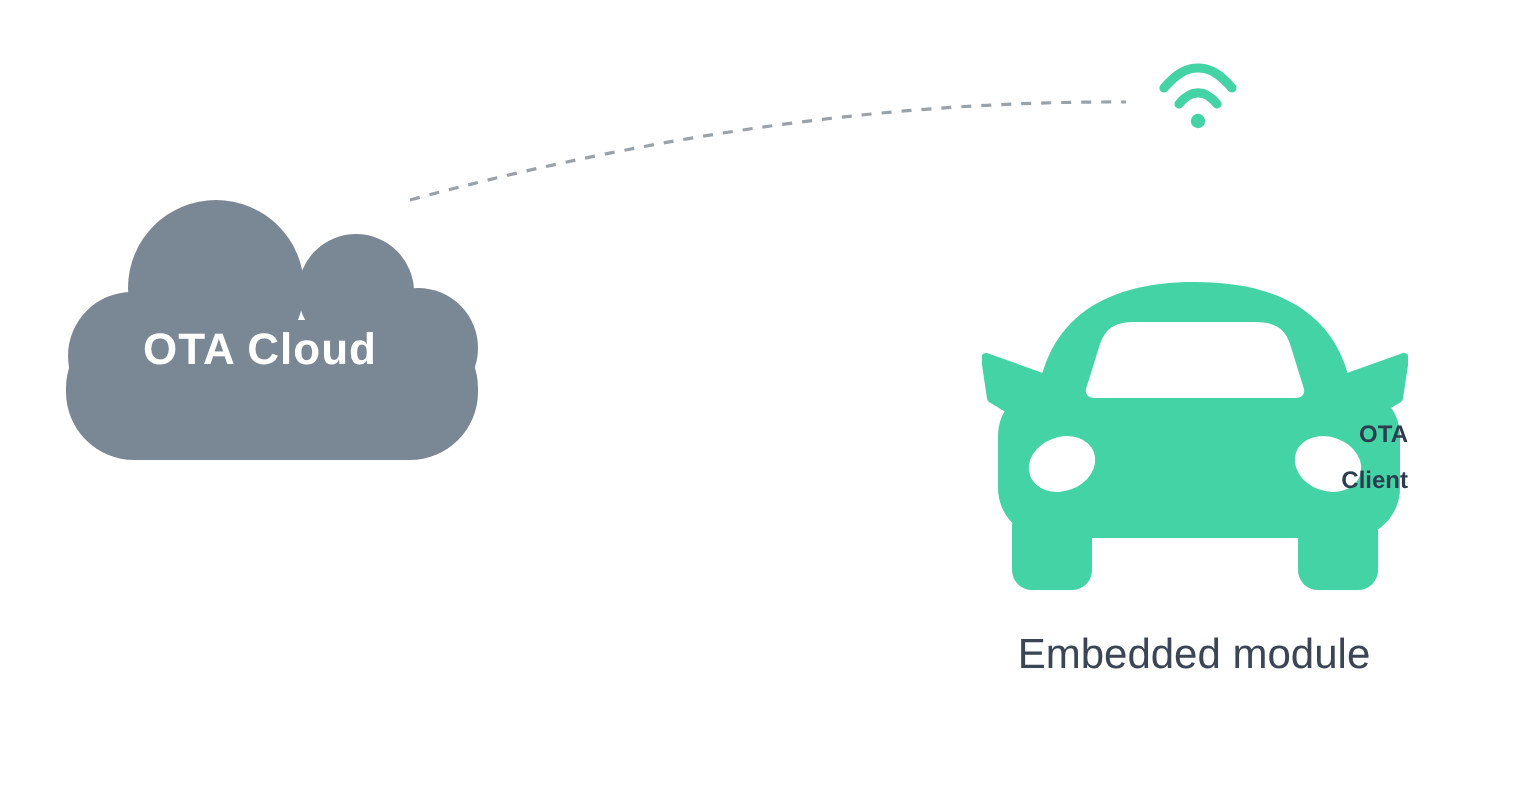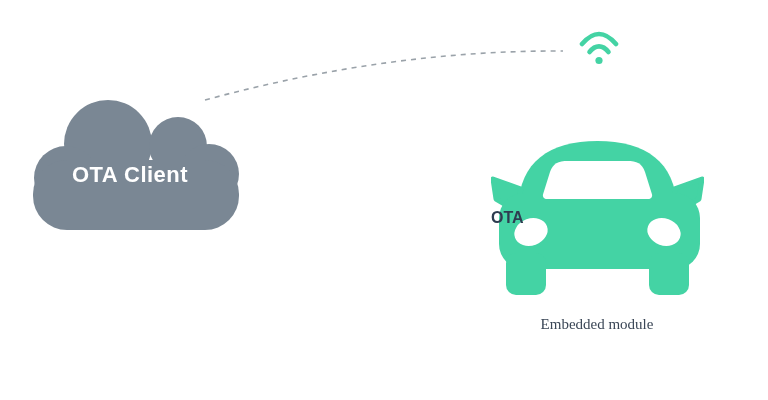--- a/index.html
+++ b/index.html
@@ -31,27 +31,27 @@
   .wifi-wrap svg{width:100%;height:100%;display:block;}
 
   .conn-label{
     position:absolute;left:446px;top:84px;width:300px;text-align:center;
     font-size:21px;color:var(--text_dark);
   }
 
   .car-wrap{position:absolute;left:491px;top:137px;width:213px;height:160px;}
   .car-wrap svg{position:absolute;left:0;top:0;width:100%;height:100%;}
   .car-label{
-    position:absolute;left:0;right:0;top:69px;text-align:left;
-    font-size:16px;font-weight:bold;line-height:23px;color:var(--car_text_dark);
+    position:absolute;left:0;right:0;top:69px;text-align:right;
+    font-size:12px;font-weight:bold;line-height:23px;color:var(--car_text_dark);
   }
 
   .caption{
     position:absolute;left:447px;top:316px;width:300px;text-align:center;
-    font-size:15px;color:var(--text_dark);font-family:Liberation Serif, serif;
+    font-size:21px;color:var(--text_dark);
   }
 </style>
 </head>
 <body>
 
 <div class="canvas">
 
   <svg class="connector" viewBox="0 0 768 400" aria-hidden="true">
     <path d="M205,100 Q390,50 563,51"></path>
   </svg>
@@ -59,21 +59,21 @@
   <div class="cloud-wrap">
     <svg viewBox="0 0 210 135" aria-hidden="true">
       <g style="fill:var(--cloud_gray)">
         <circle cx="76" cy="46" r="44"></circle>
         <circle cx="146" cy="48" r="29"></circle>
         <circle cx="177" cy="76" r="30"></circle>
         <circle cx="34" cy="80" r="32"></circle>
         <rect x="1" y="62" width="206" height="70" rx="34"></rect>
       </g>
     </svg>
-    <span class="cloud-label">OTA Client</span>
+    <span class="cloud-label">OTA Cloud</span>
   </div>
 
   <div class="wifi-wrap">
     <svg viewBox="0 0 40 34" aria-hidden="true">
       <g style="stroke:var(--accent_green);fill:none" stroke-width="4.6" stroke-linecap="round">
         <path d="M3,13 C9,6 14,3 20,3 C26,3 31,6 37,13"></path>
         <path d="M10.5,21 C13.5,17.2 16.5,15.4 20,15.4 C23.5,15.4 26.5,17.2 29.5,21"></path>
       </g>
       <circle cx="20" cy="29.5" r="3.6" style="fill:var(--accent_green)"></circle>
     </svg>
@@ -95,18 +95,19 @@
         <rect x="158" y="116" width="40" height="42" rx="10"></rect>
       </g>
 
       <path d="M56,62 L157,62 C160,62 161.5,60 161,57.5 L154,35 C151,26.5 146,24 136,24 L77,24 C67,24 62,26.5 59,35 L52,57.5 C51.5,60 53,62 56,62 Z" fill="#ffffff"></path>
 
       <ellipse cx="40" cy="95" rx="17" ry="13.5" transform="rotate(-20 40 95)" fill="#ffffff"></ellipse>
       <ellipse cx="173" cy="95" rx="17" ry="13.5" transform="rotate(20 173 95)" fill="#ffffff"></ellipse>
     </svg>
     <div class="car-label">
       <div>OTA</div>
+      <div>Client</div>
     </div>
   </div>
 
   <div class="caption">Embedded module</div>
 
 </div>
 
 </body></html>

